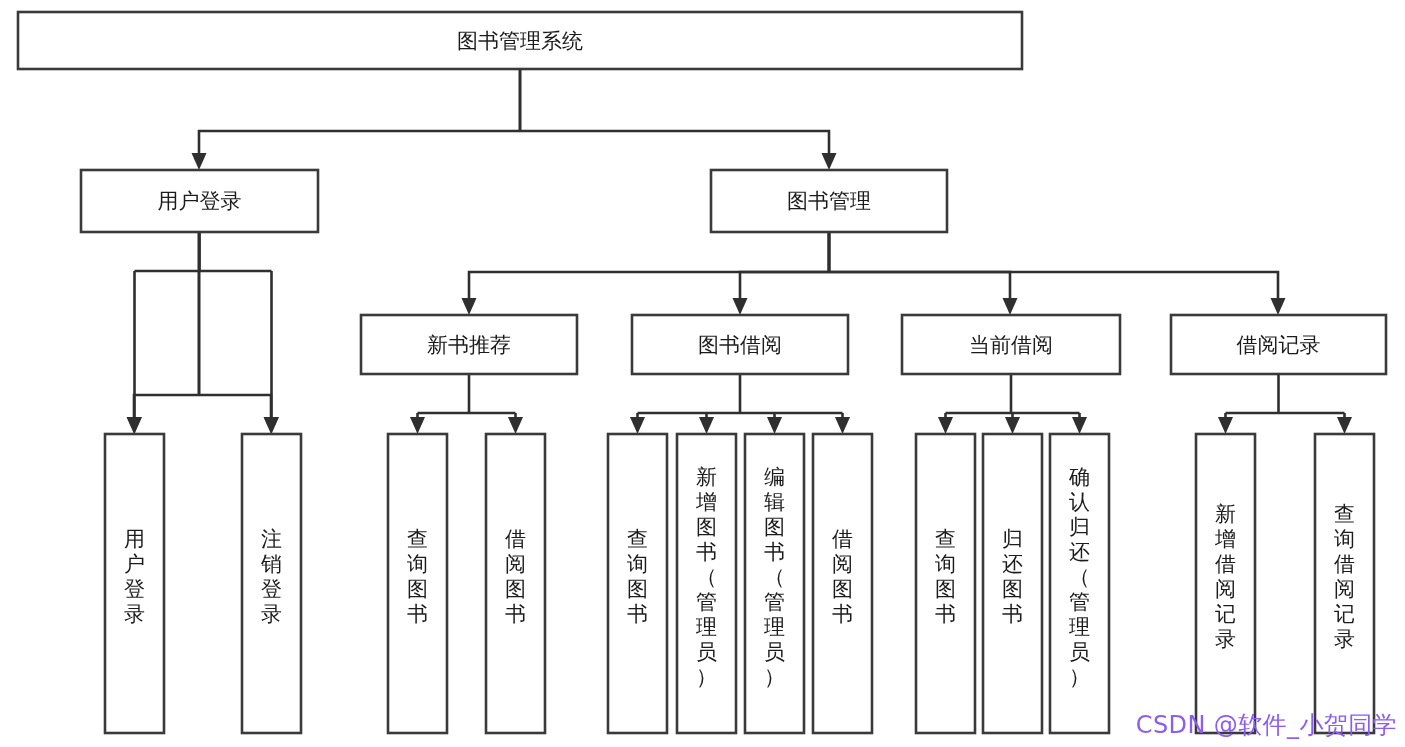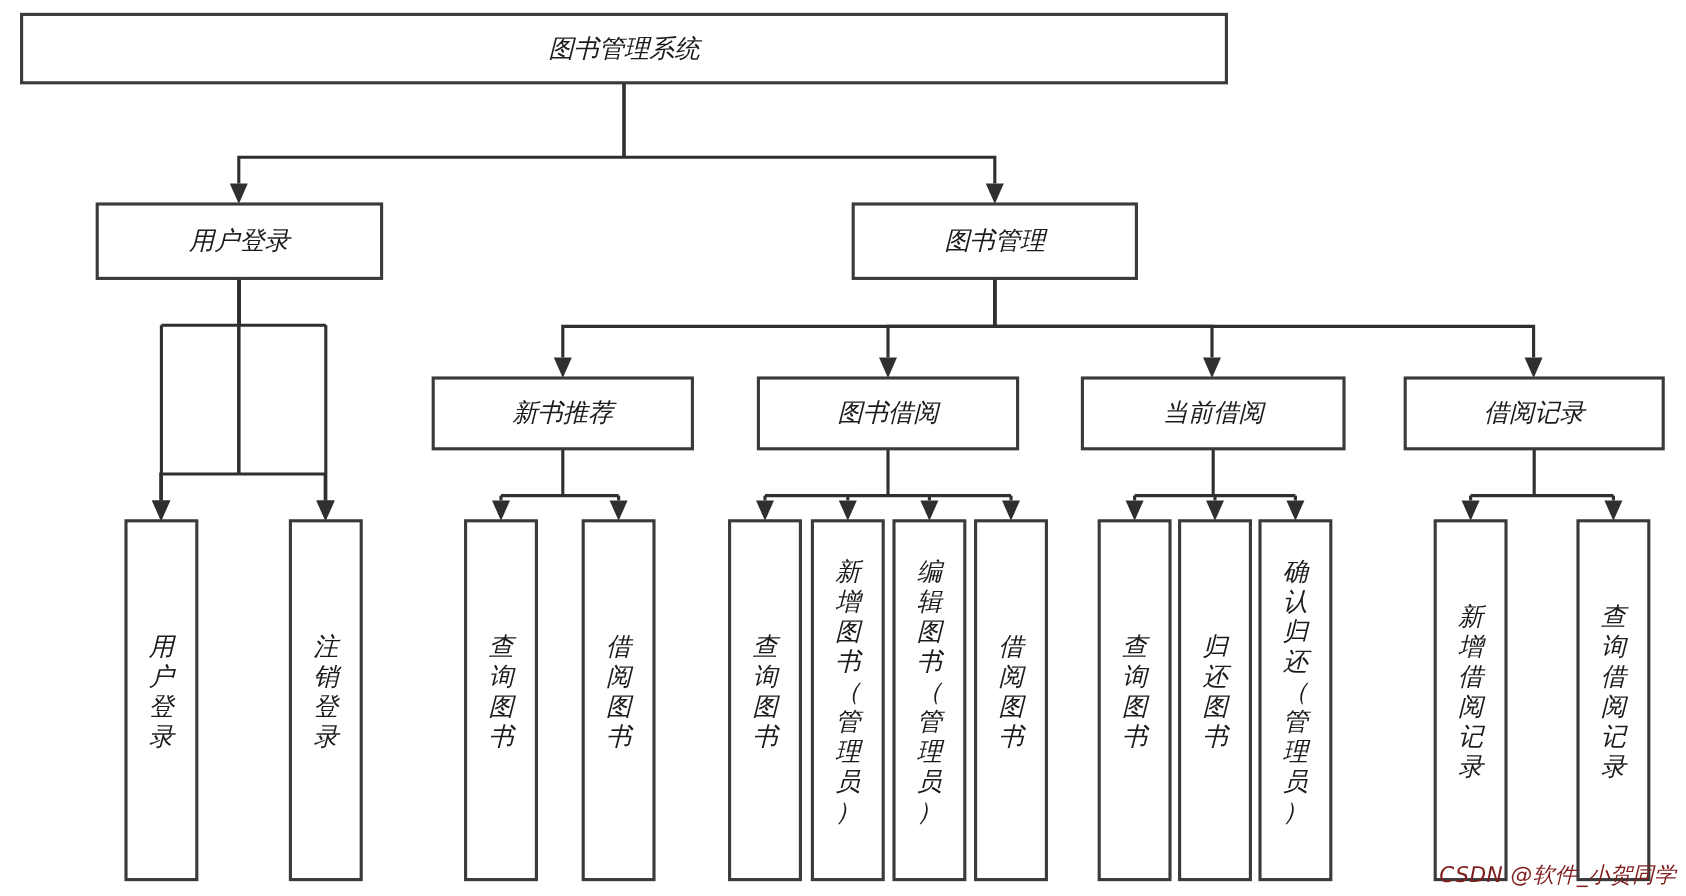--- a/index.html
+++ b/index.html
@@ -10,21 +10,20 @@
   body {
     width: 1405px;
     height: 747px;
     font-family: "DejaVu Sans", "Liberation Sans", sans-serif;
     overflow: hidden;
   }
   #diagram-root {
     position: relative;
     width: 1405px;
     height: 747px;
-    font-style: italic;
   }
   svg#tree-svg {
     position: absolute;
     left: 0;
     top: 0;
     width: 1405px;
     height: 747px;
   }
   .node-box {
     fill: #ffffff;
@@ -51,22 +50,22 @@
     fill: #1b1b1b;
     font-family: "DejaVu Sans", "Liberation Sans", sans-serif;
     font-size: 21px;
     text-anchor: middle;
   }
   .watermark {
     position: absolute;
     right: 8px;
     bottom: 6px;
     font-family: "DejaVu Sans", "Liberation Sans", sans-serif;
-    font-size: 18px;
-    color: #7f1d1d;
+    font-size: 24px;
+    color: #8b5cf6;
     white-space: nowrap;
     letter-spacing: 0.4px;
   }
 </style>
 </head>
 <body>
 
 <div id="diagram-root">
   <svg id="tree-svg" viewBox="0 0 1405 747">
       <g>

